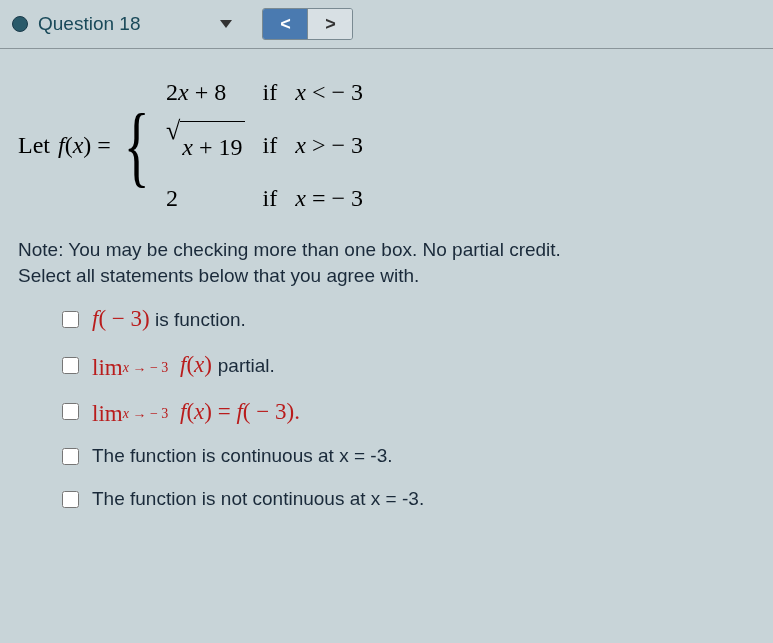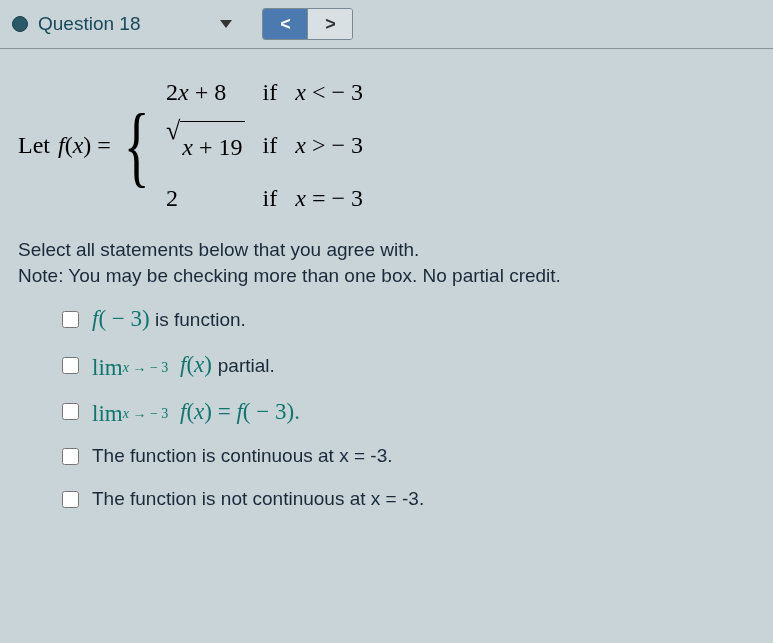--- a/index.html
+++ b/index.html
@@ -120,21 +120,21 @@
   }
   .option input[type=checkbox] {
     width: 17px;
     height: 17px;
     flex: 0 0 auto;
     cursor: pointer;
   }
   .opt-math {
     font-family: "Times New Roman", serif;
     font-size: 23px;
-    color: #0f766e;
+    color: #b91c1c;
   }
   .opt-text {
     font-size: 19px;
     color: #1a2a3a;
   }
   .limstack {
     display: inline-flex;
     flex-direction: row;
     align-items: center;
     vertical-align: middle;
@@ -177,22 +177,22 @@
       <span>if</span>
       <span><span class="it">x</span><span> &gt;  − 3</span></span>
 
       <span>2</span>
       <span>if</span>
       <span><span class="it">x</span><span> =  − 3</span></span>
     </div>
   </div>
 
   <div class="instructions">
+    <div>Note: You may be checking more than one box. No partial credit.</div>
     <div>Select all statements below that you agree with.</div>
-    <div>Note: You may be checking more than one box. No partial credit.</div>
   </div>
 
   <div class="options">
 
     <div class="option">
       <input type="checkbox" style="">
       <span>
         <span class="opt-math"><span class="it">f</span><span>( − 3)</span></span><span class="opt-text"> is function.</span>
       </span>
     </div>

